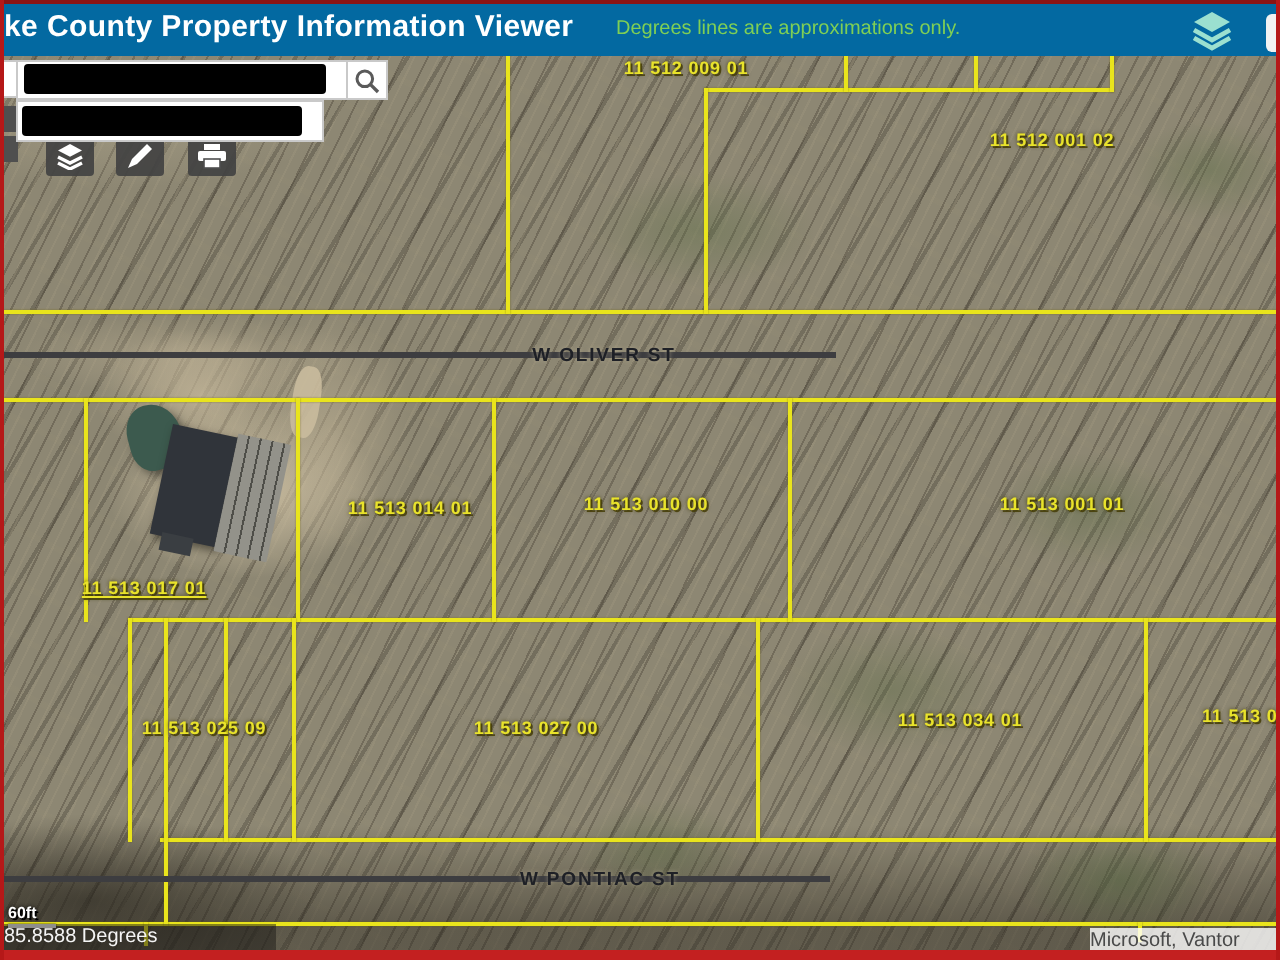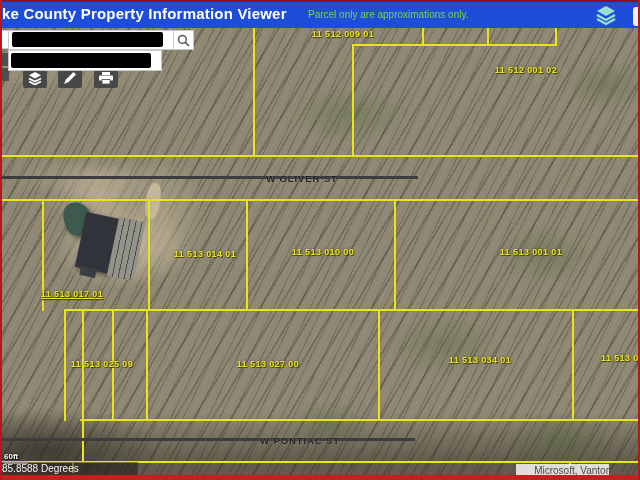--- a/index.html
+++ b/index.html
@@ -5,21 +5,21 @@
   html,body{margin:0;padding:0;background:#222;}
   .frame{position:relative;width:640px;height:480px;overflow:hidden;
     font-family:"Liberation Sans",sans-serif;background:#8d8773;}
   
   .rb{position:absolute;z-index:50;}
   .rb-top{left:0;top:0;width:640px;height:2px;background:#8a1414;}
   .rb-bottom{left:0;top:475px;width:640px;height:5px;background:#c32020;}
   .rb-left{left:0;top:0;width:2px;height:480px;background:#b51818;}
   .rb-right{left:638px;top:0;width:2px;height:480px;background:#b51818;}
   
-  .header{position:absolute;left:0;top:1px;width:640px;height:27px;background:#1d4ed8;z-index:40;}
+  .header{position:absolute;left:0;top:1px;width:640px;height:27px;background:#0369a1;z-index:40;}
   .header .title{position:absolute;left:2px;top:4px;color:#fff;font-size:15px;font-weight:bold;letter-spacing:0.2px;white-space:nowrap;}
   .header .disclaimer{position:absolute;left:308px;top:8px;color:#7fcf55;font-size:10px;white-space:nowrap;}
   .hdr-layers{position:absolute;left:594px;top:4px;width:24px;height:21px;cursor:pointer;}
   .hdr-partial{position:absolute;left:633px;top:6px;width:7px;height:19px;background:#f2f2f2;border-radius:3px 0 0 3px;}
   
   .map{position:absolute;left:0;top:28px;width:640px;height:447px;overflow:hidden;
     background-color:#8d8773;
     background-image:
       radial-gradient(95px 60px at 122px 218px, rgba(208,194,164,0.95), rgba(208,194,164,0) 72%),
       radial-gradient(70px 45px at 100px 170px, rgba(200,186,156,0.75), rgba(200,186,156,0) 75%),
@@ -67,22 +67,22 @@
   .sliver-w{position:absolute;left:0;top:30px;width:9px;height:19px;background:#fff;border:1px solid #c9c9c9;
     border-left:none;box-sizing:border-box;z-index:30;}
   .sliver-g1{position:absolute;left:0;top:53px;width:9px;height:13px;background:#4f4f4f;z-index:25;}
   .sliver-g2{position:absolute;left:0;top:68px;width:9px;height:13px;background:#4f4f4f;z-index:25;}
   
   .scalebar{position:absolute;left:4px;top:452px;z-index:20;}
   .scale-text{color:#fff;font-size:8px;font-weight:bold;text-shadow:0 0 2px #000,1px 1px 0 #000;}
   .scale-line{width:24px;height:2px;background:#fff;box-shadow:0 0 1px #000;margin-top:1px;}
   .coords{position:absolute;left:0;top:462px;width:138px;height:14px;background:rgba(30,28,24,0.5);z-index:20;
     color:#f4f4f4;font-size:10px;line-height:14px;padding-left:2px;box-sizing:border-box;white-space:nowrap;}
-  .attrib{position:absolute;left:516px;top:464px;width:93px;height:13px;background:rgba(255,255,255,0.8);z-index:20;
-    color:#4a4a4a;font-size:10px;line-height:13px;text-align:right;white-space:nowrap;}
+  .attrib{position:absolute;left:545px;top:464px;width:93px;height:13px;background:rgba(255,255,255,0.8);z-index:20;
+    color:#4a4a4a;font-size:10px;line-height:13px;text-align:left;white-space:nowrap;}
   svg{display:block;}
 </style>
 </head>
 <body>
 
 <div class="frame">
 
   <div class="map">
 
     <div class="driveway"></div>
@@ -131,21 +131,21 @@
     <div class="plabel" style="left:262px;top:336px;">11 513 027 00</div>
     <div class="plabel" style="left:474px;top:332px;">11 513 034 01</div>
     <div class="plabel plabel-clip" style="left:589px;top:330px;">11 513 040</div>
 
     <div class="slabel" style="left:302px;top:150px;">W OLIVER ST</div>
     <div class="slabel" style="left:300px;top:412px;">W PONTIAC ST</div>
   </div>
 
   <div class="header">
     <div class="title">ke County Property Information Viewer</div>
-    <div class="disclaimer">Parcel only are approximations only.</div>
+    <div class="disclaimer">Degrees lines are approximations only.</div>
     <div class="hdr-layers">
       <svg width="24" height="21" viewBox="0 0 24 21">
         <path d="M12 1 L21 6 L12 11 L3 6 Z" fill="#9be0d0"></path>
         <path d="M3 10 L12 15 L21 10" fill="none" stroke="#9be0d0" stroke-width="2.4"></path>
         <path d="M3 14 L12 19 L21 14" fill="none" stroke="#9be0d0" stroke-width="2.4"></path>
       </svg>
     </div>
     <div class="hdr-partial"></div>
   </div>
 

